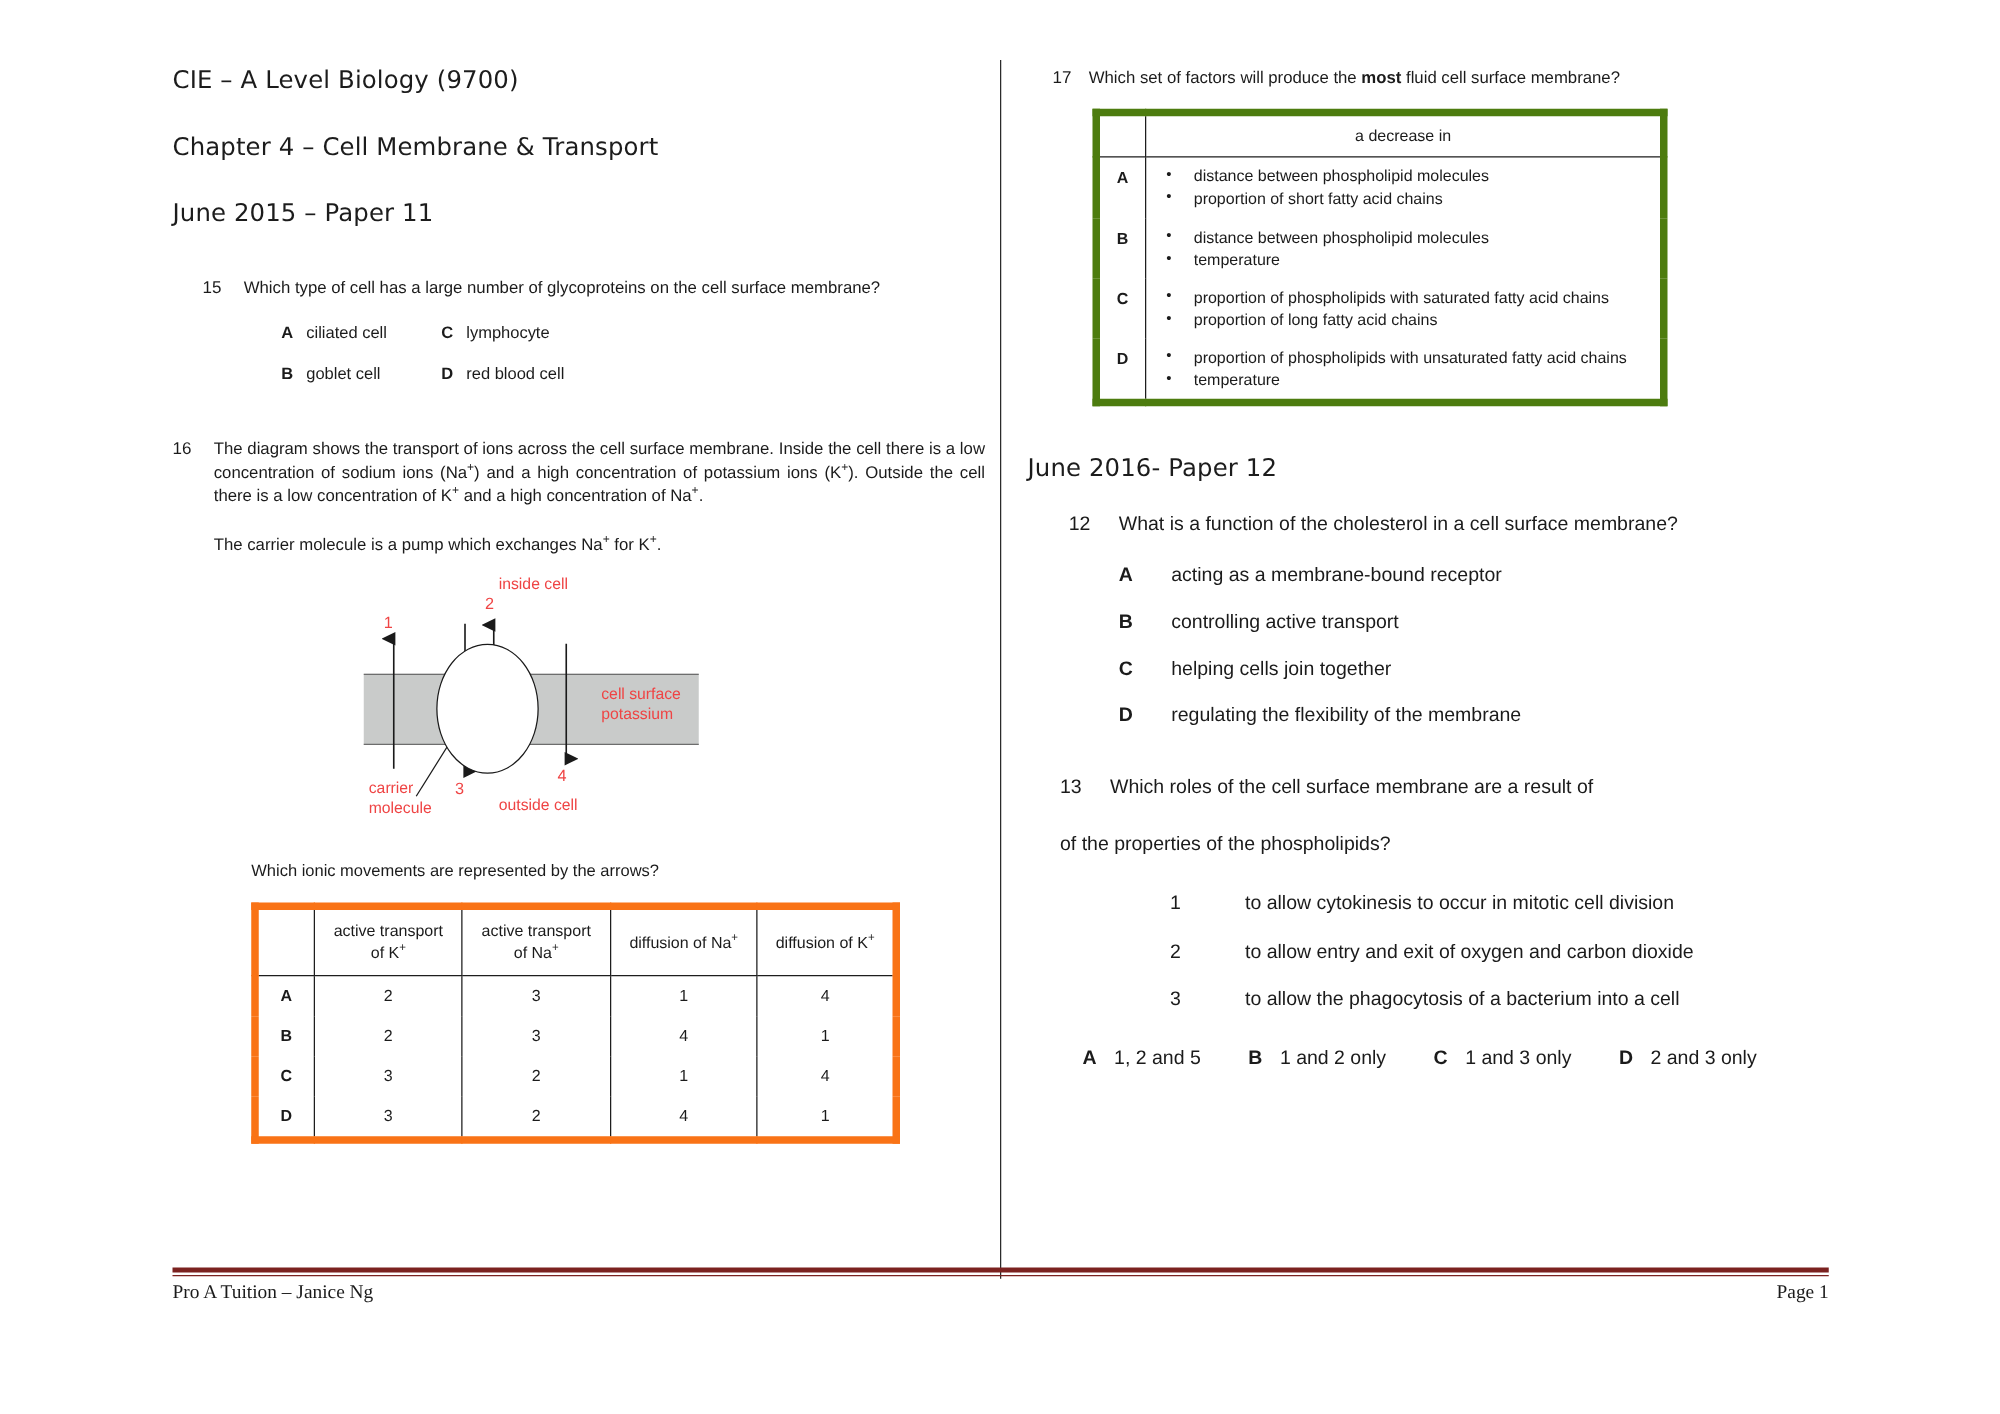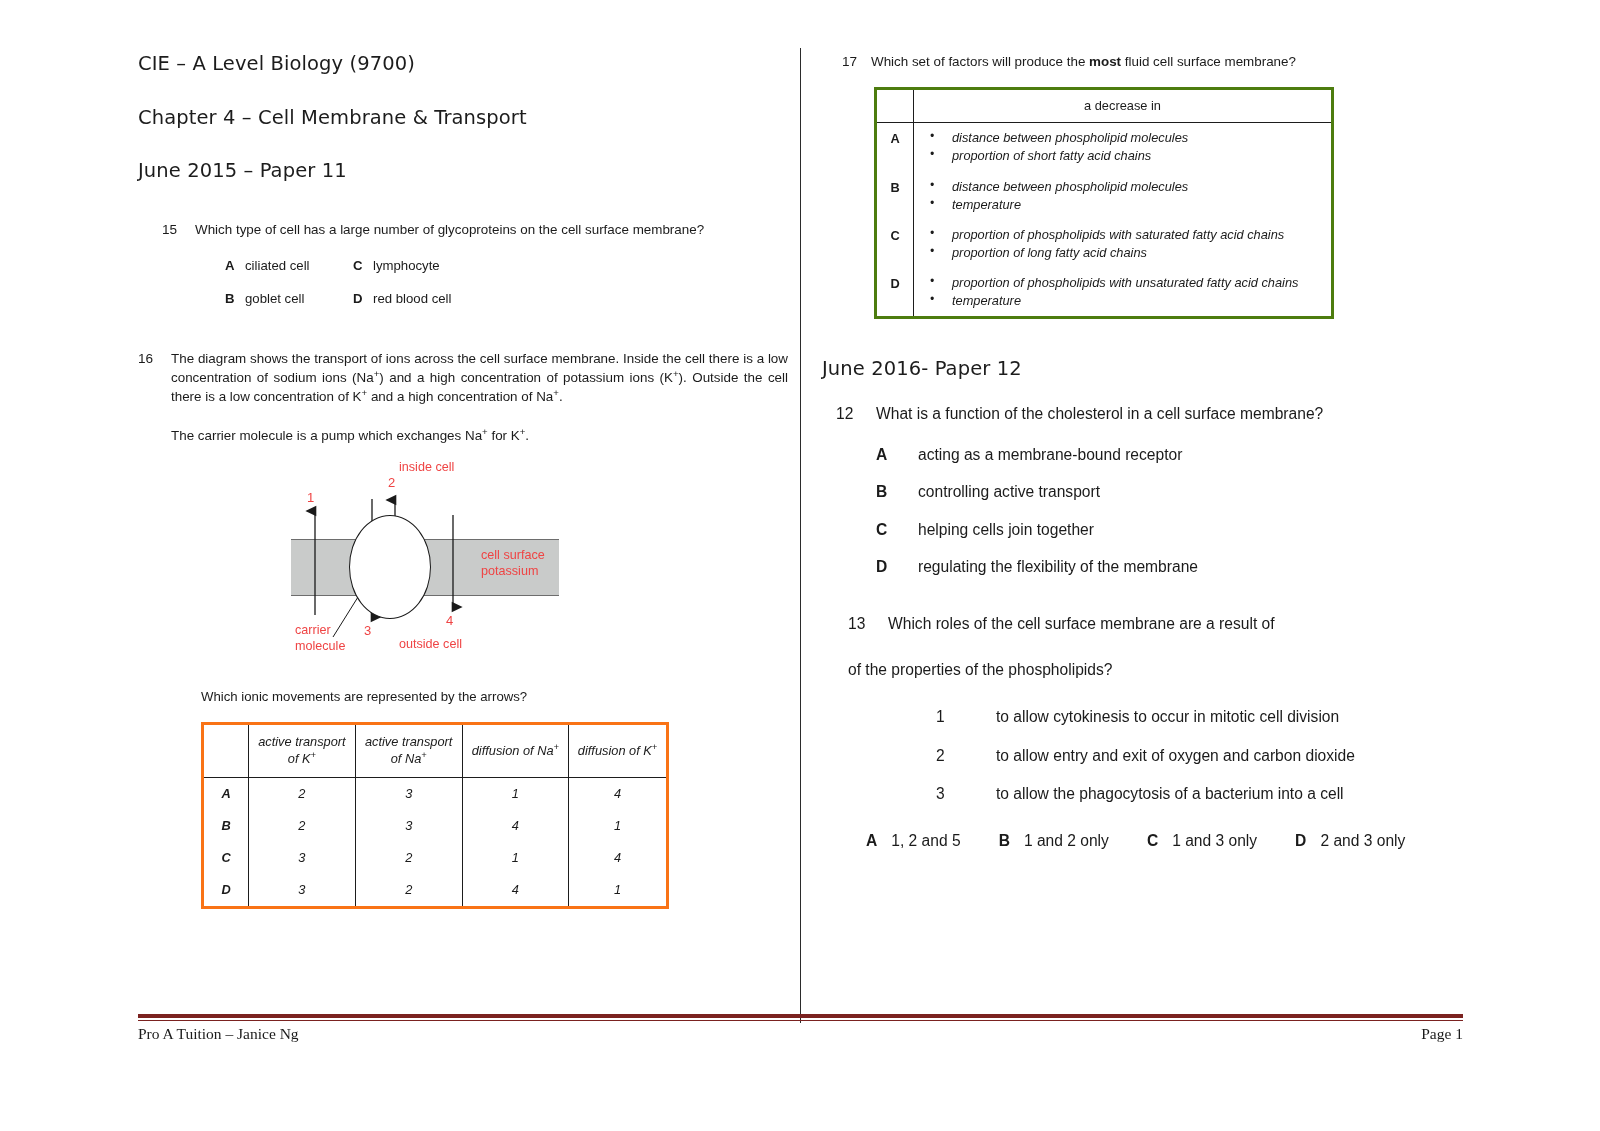--- a/index.html
+++ b/index.html
@@ -168,24 +168,23 @@
   }
 
   
   .q16-lead {
     margin: 14px 0 0 30px;
     font-size: 13.2px;
   }
   .tbl16 {
     margin: 16px 0 0 30px;
     border-collapse: collapse;
-    border: 3px solid #f97316;
+    border: 6px solid #f97316;
     font-size: 12.8px;
-    width: 468px;
-    font-style: italic;
+    width: 519px;
   }
   .tbl16 th, .tbl16 td {
     border-left: 1px solid #1d1d1d;
     border-right: 1px solid #1d1d1d;
     text-align: center;
     padding: 0;
   }
   .tbl16 thead th {
     border-bottom: 1px solid #1d1d1d;
     font-weight: normal;
@@ -197,21 +196,21 @@
     font-weight: bold;
     width: 36px;
   }
   .tbl16 tr > *:first-child { border-left: none; }
   .tbl16 tr > *:last-child  { border-right: none; }
 
   
   .tbl17 {
     margin: 16px 0 0 32px;
     border-collapse: collapse;
-    border: 3px solid #4d7c0f;
+    border: 6px solid #4d7c0f;
     font-size: 12.8px;
     width: 460px;
   }
   .tbl17 .hdr-blank {
     border-right: 1px solid #1d1d1d;
     border-bottom: 1px solid #1d1d1d;
     width: 34px;
   }
   .tbl17 .hdr-main {
     border-bottom: 1px solid #1d1d1d;
@@ -221,21 +220,20 @@
   }
   .tbl17 .optlab {
     border-right: 1px solid #1d1d1d;
     font-weight: bold;
     text-align: center;
     vertical-align: top;
     padding: 7px 0 7px 0;
   }
   .tbl17 .optcell {
     padding: 6px 6px 6px 10px;
-    font-style: italic;
   }
   .bullets {
     margin: 0;
     padding: 0;
     list-style: none;
   }
   .bullets li {
     position: relative;
     padding-left: 28px;
     line-height: 1.42;
@@ -520,21 +518,21 @@
                 <li>temperature</li>
               </ul>
             </td>
           </tr>
         </tbody>
       </table>
     </div>
 
     <div class="hw" style="margin:38px 0 22px -6px;">June 2016- Paper 12</div>
 
-    <div class="q-big" style="margin-left:8px;">
+    <div class="q-big" style="margin-left:27px;">
       <span class="q-num">12</span>
       <div class="q-body">
         <p style="margin:0;">What is a function of the cholesterol in a cell surface membrane?</p>
         <div class="opts-big">
           <div class="opt-row">
             <span class="opt-letter">A</span>
             <span>acting as a membrane-bound receptor</span>
           </div>
           <div class="opt-row">
             <span class="opt-letter">B</span>

